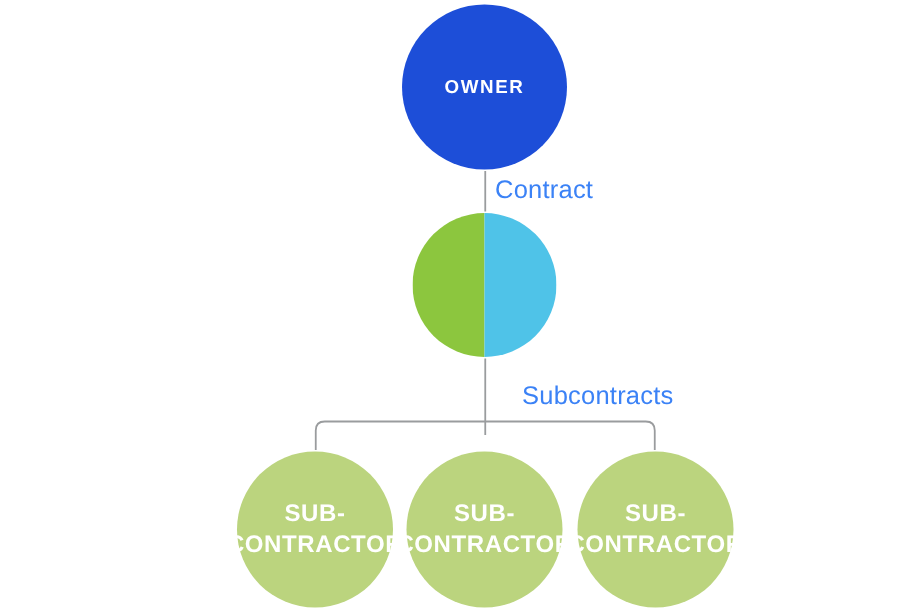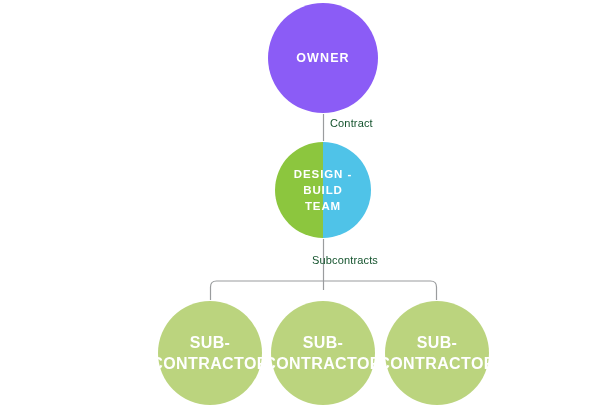--- a/index.html
+++ b/index.html
@@ -98,55 +98,52 @@
     letter-spacing: 0.4px;
     line-height: 1.32;
   }
   #node-sub-0 { left: 158px; }
   #node-sub-1 { left: 271px; }
   #node-sub-2 { left: 385px; }
 
   
   .edge-label {
     position: absolute;
-    font-size: 11px;
-    color: #14532d;
+    font-size: 17px;
+    color: #3b82f6;
     letter-spacing: 0.15px;
     white-space: nowrap;
   }
   #label-contract     { left: 330px; top: 117px; }
-  #label-subcontracts { left: 312px; top: 254px; }
+  #label-subcontracts { left: 348px; top: 254px; }
 </style>
 </head>
 <body>
 
 <div id="diagram">
 
   <svg class="connector-svg" viewBox="0 0 609 406">
 
     <line x1="323.5" y1="114" x2="323.5" y2="141" stroke="#9a9c9e" stroke-width="1.2"></line>
 
     <line x1="323.5" y1="239" x2="323.5" y2="290" stroke="#9a9c9e" stroke-width="1.2"></line>
 
     <path d="M 210.5 300 L 210.5 287 Q 210.5 281 216.5 281
              L 430.5 281 Q 436.5 281 436.5 287 L 436.5 300" fill="none" stroke="#9a9c9e" stroke-width="1.2"></path>
   </svg>
 
-  <div class="node" id="node-owner" style="background:#8b5cf6;">
+  <div class="node" id="node-owner" style="background:#1d4ed8;">
     <span class="node-label">OWNER</span>
   </div>
 
   <div class="edge-label" id="label-contract">Contract</div>
 
   <div class="node" id="node-design-build">
     <span class="split-left" style="background:#8cc63e;"></span>
     <span class="split-right" style="background:#4fc3e8;"></span>
-    <span class="node-label">DESIGN -
-BUILD
-TEAM</span>
   </div>
 
   <div class="edge-label" id="label-subcontracts">Subcontracts</div>
 
   <div class="node node-sub" id="node-sub-0" style="background:#bbd47e;">
     <span class="node-label">SUB-
 CONTRACTOR</span>
   </div>
 
   <div class="node node-sub" id="node-sub-1" style="background:#bbd47e;">

